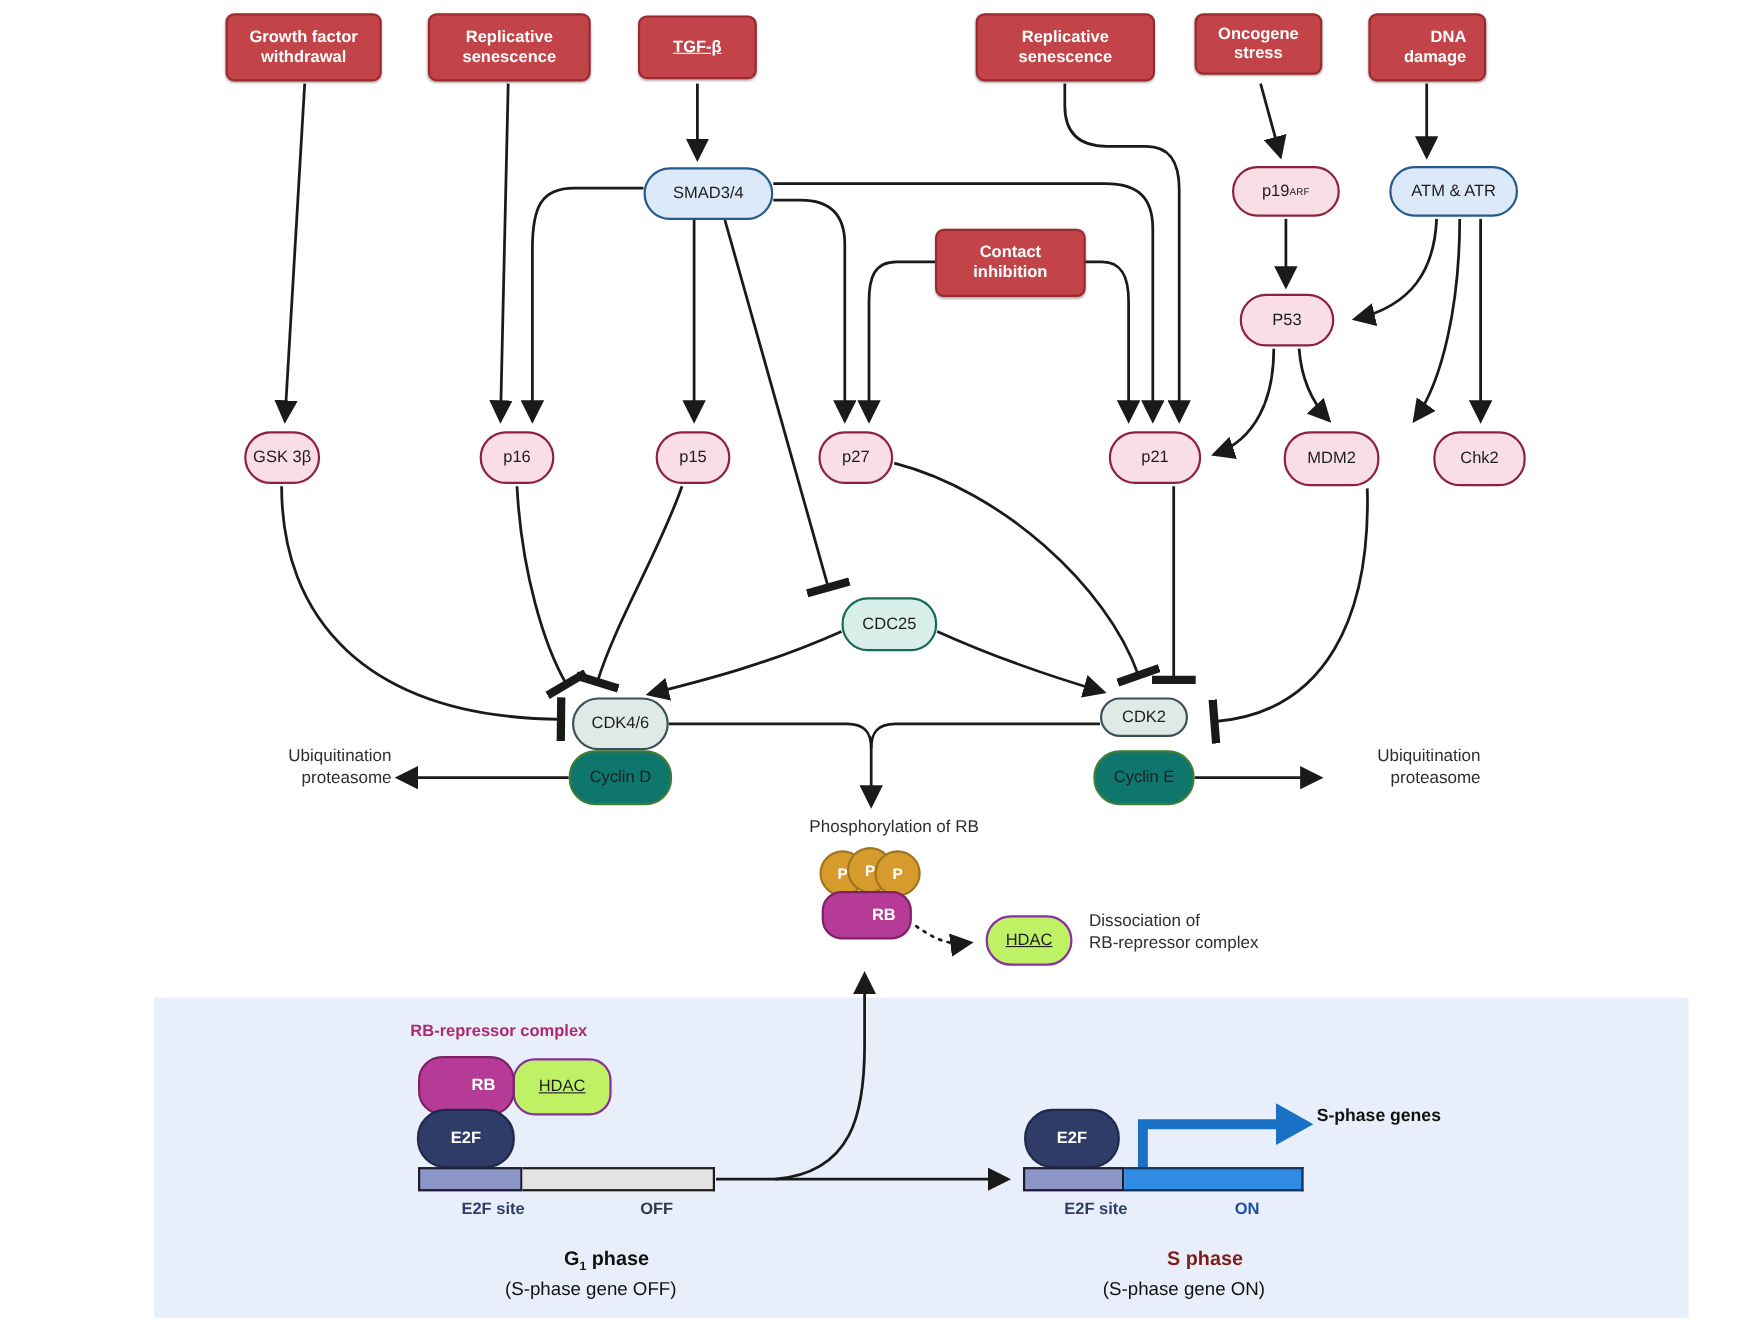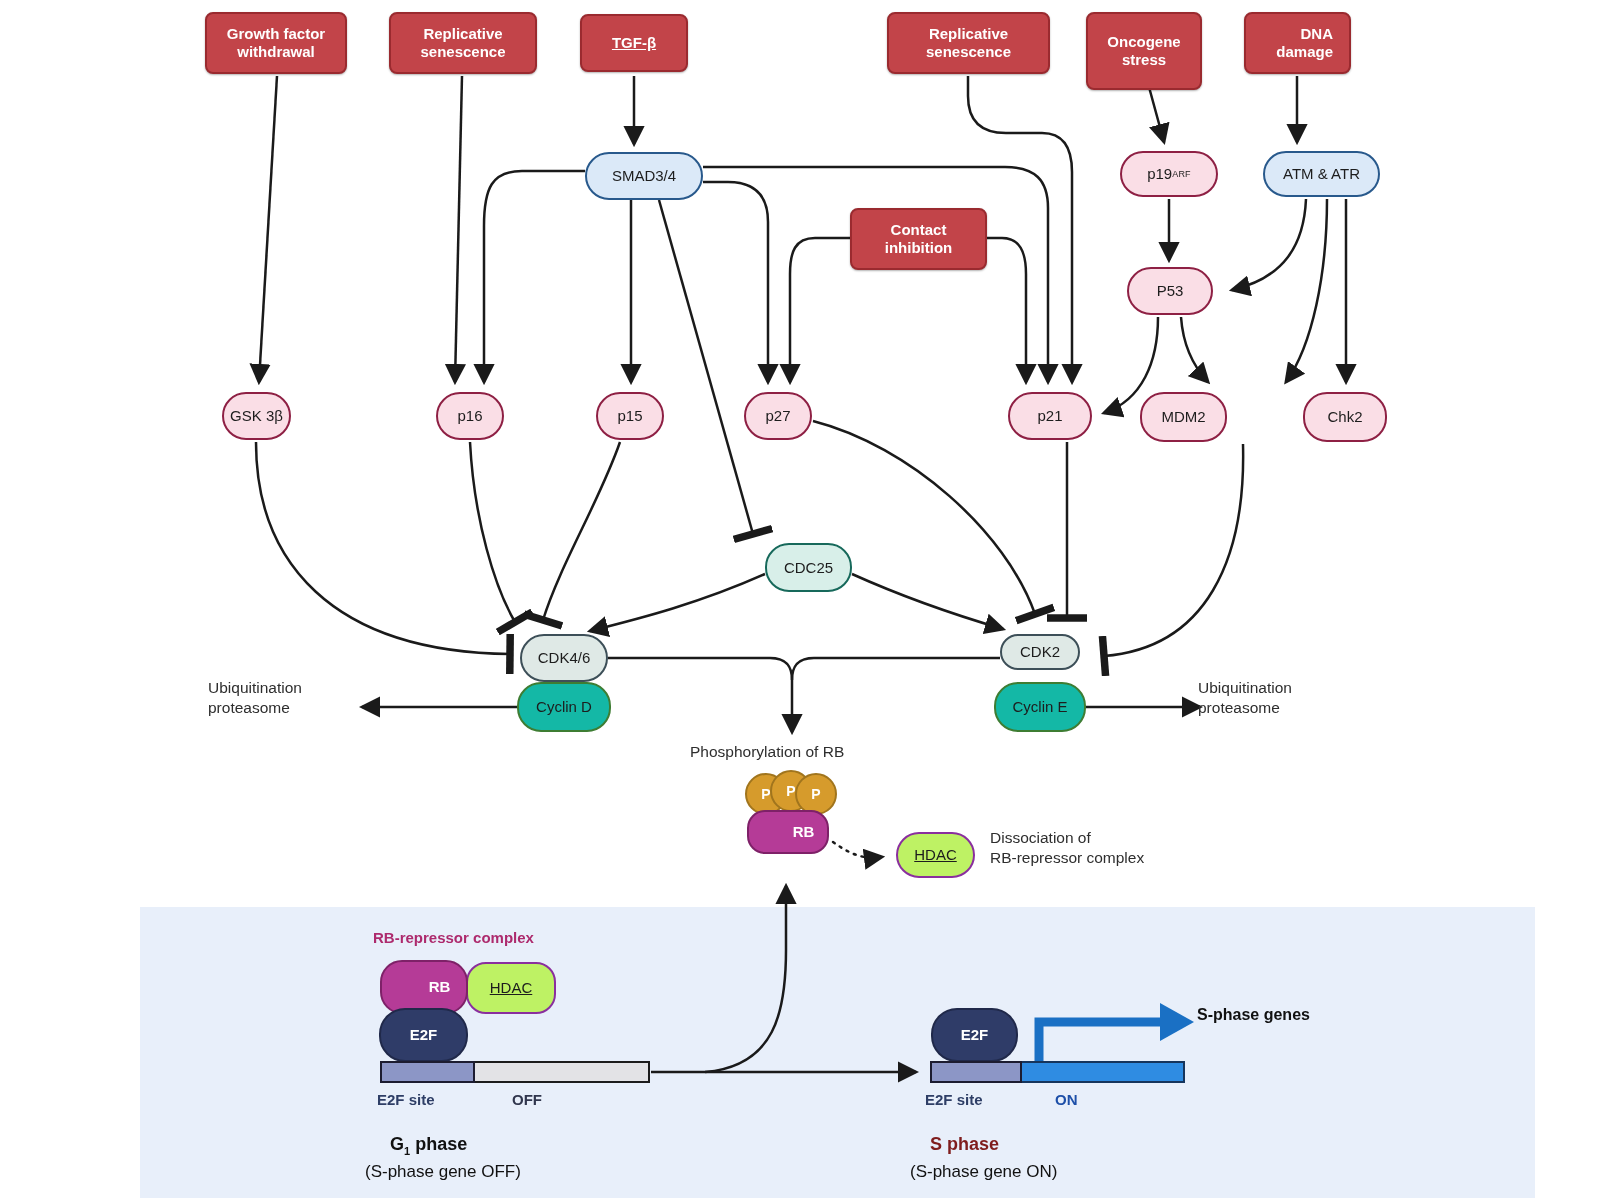--- a/index.html
+++ b/index.html
@@ -9,27 +9,27 @@
   #edges{position:absolute;left:0;top:0;z-index:1;}
   .node{position:absolute;display:flex;align-items:center;justify-content:center;text-align:center;
         box-sizing:border-box;z-index:2;line-height:1.2;}
   .redbox{background:#c24449;border:2px solid #9a2a2f;border-radius:8px;color:#ffffff;
           font-weight:bold;font-size:15px;box-shadow:0 1px 2px rgba(0,0,0,.3);}
   .oval{border-radius:24px;font-size:15px;color:#1d1d1d;border:2.5px solid #000;}
   .pink{background:#fadee6;border-color:#8e2044;}
   .blue{background:#dbe9f8;border-color:#28598c;}
   .teal{background:#d8efe9;border-color:#17695b;}
   .grayteal{background:#dfe9e6;border-color:#3d4f58;}
-  .green{background:#14b8a6;border-color:#3e7d33;}
+  .green{background:#0f766e;border-color:#3e7d33;}
   .lav{background:#bef264;border-color:#8a2f9e;text-decoration:underline;}
   .navy{background:#2f3c68;border-color:#20294a;color:#ffffff;font-weight:bold;}
   .magenta{background:#b53b97;border-color:#7e2168;color:#ffffff;font-weight:bold;padding-left:31px;}
   .pcirc{border-radius:50%;background:#d69b2c;border:2.5px solid #a1751d;color:#fff;
          font-weight:bold;font-size:14px;}
-  .lbl{position:absolute;z-index:2;text-align:left;color:#2e2e2e;font-size:15.5px;line-height:1.28;}
+  .lbl{position:absolute;z-index:2;text-align:right;color:#2e2e2e;font-size:15.5px;line-height:1.28;}
   .barseg{position:absolute;z-index:2;box-sizing:border-box;}
   sup.arf{font-size:9px;vertical-align:super;letter-spacing:.2px;}
   sub.g1{font-size:11px;vertical-align:sub;}
 </style>
 </head>
 <body>
 
 <div id="stage">
   <div id="panel"></div>
 
@@ -81,38 +81,38 @@
     <g>
       <path d="M 1039 1064 L 1039 1022 L 1162 1022" fill="none" stroke="#1a70c4" stroke-width="9"></path>
       <polygon points="1160,1003 1194,1022 1160,1041" fill="#1a70c4"></polygon>
     </g>
   </svg>
 
   <div class="node redbox" style="left:205px;top:12px;width:142px;height:62px;padding:0 10px;">Growth factor withdrawal</div>
   <div class="node redbox" style="left:389px;top:12px;width:148px;height:62px;padding:0 18px;">Replicative senescence</div>
   <div class="node redbox" style="left:580px;top:14px;width:108px;height:58px;text-decoration:underline;">TGF-β</div>
   <div class="node redbox" style="left:887px;top:12px;width:163px;height:62px;padding:0 24px;">Replicative senescence</div>
-  <div class="node redbox" style="left:1086px;top:12px;width:116px;height:78px;padding:0 0;">Oncogene stress</div>
+  <div class="node redbox" style="left:1086px;top:12px;width:116px;height:56px;padding:0 0;">Oncogene stress</div>
   <div class="node redbox" style="left:1244px;top:12px;width:107px;height:62px;padding:0 16px;text-align:right;">DNA damage</div>
   <div class="node redbox" style="left:850px;top:208px;width:137px;height:62px;padding:0 14px;">Contact inhibition</div>
 
   <div class="node oval blue" style="left:585px;top:152px;width:118px;height:48px;">SMAD3/4</div>
   <div class="node oval pink" style="left:1120px;top:151px;width:98px;height:46px;">
       <span>p19</span>
       <sup class="arf">ARF</sup>
     </div>
   <div class="node oval blue" style="left:1263px;top:151px;width:117px;height:46px;">ATM &amp; ATR</div>
   <div class="node oval pink" style="left:1127px;top:267px;width:86px;height:48px;">P53</div>
 
   <div class="node oval pink" style="left:222px;top:392px;width:69px;height:48px;">GSK 3β</div>
   <div class="node oval pink" style="left:436px;top:392px;width:68px;height:48px;">p16</div>
   <div class="node oval pink" style="left:596px;top:392px;width:68px;height:48px;">p15</div>
   <div class="node oval pink" style="left:744px;top:392px;width:68px;height:48px;">p27</div>
   <div class="node oval pink" style="left:1008px;top:392px;width:84px;height:48px;">p21</div>
-  <div class="node oval pink" style="left:1140px;top:392px;width:87px;height:50px;">MDM2</div>
+  <div class="node oval pink" style="left:1167px;top:392px;width:87px;height:50px;">MDM2</div>
   <div class="node oval pink" style="left:1303px;top:392px;width:84px;height:50px;">Chk2</div>
 
   <div class="node oval teal" style="left:765px;top:543px;width:87px;height:49px;">CDC25</div>
 
   <div class="node oval green" style="left:517px;top:682px;width:94px;height:50px;">Cyclin D</div>
   <div class="node oval grayteal" style="left:520px;top:634px;width:88px;height:48px;">CDK4/6</div>
   <div class="node oval green" style="left:994px;top:682px;width:92px;height:50px;">Cyclin E</div>
   <div class="node oval grayteal" style="left:1000px;top:634px;width:80px;height:36px;">CDK2</div>
 
   <div class="lbl" style="left:208px;top:678px;width:148px;">

